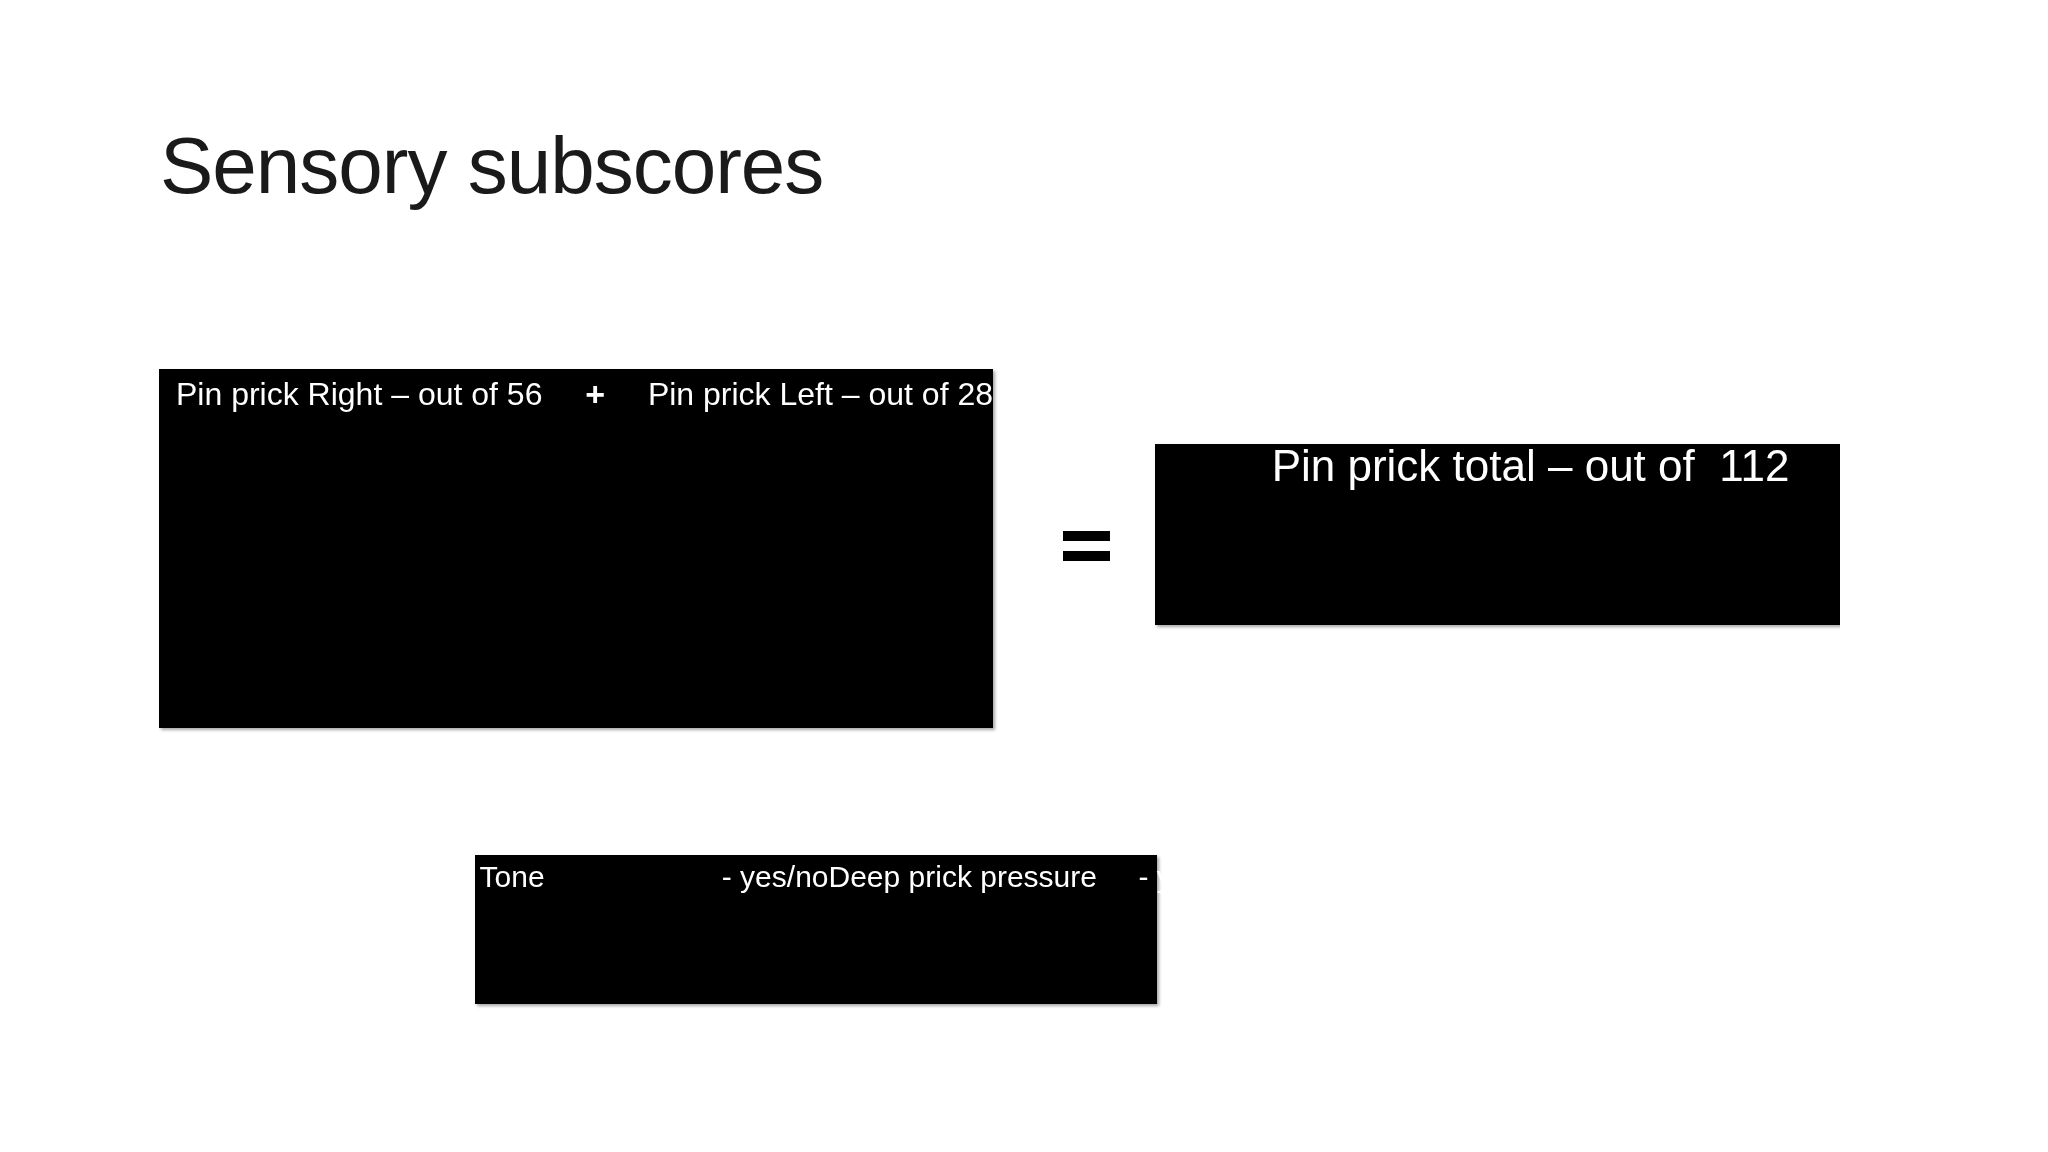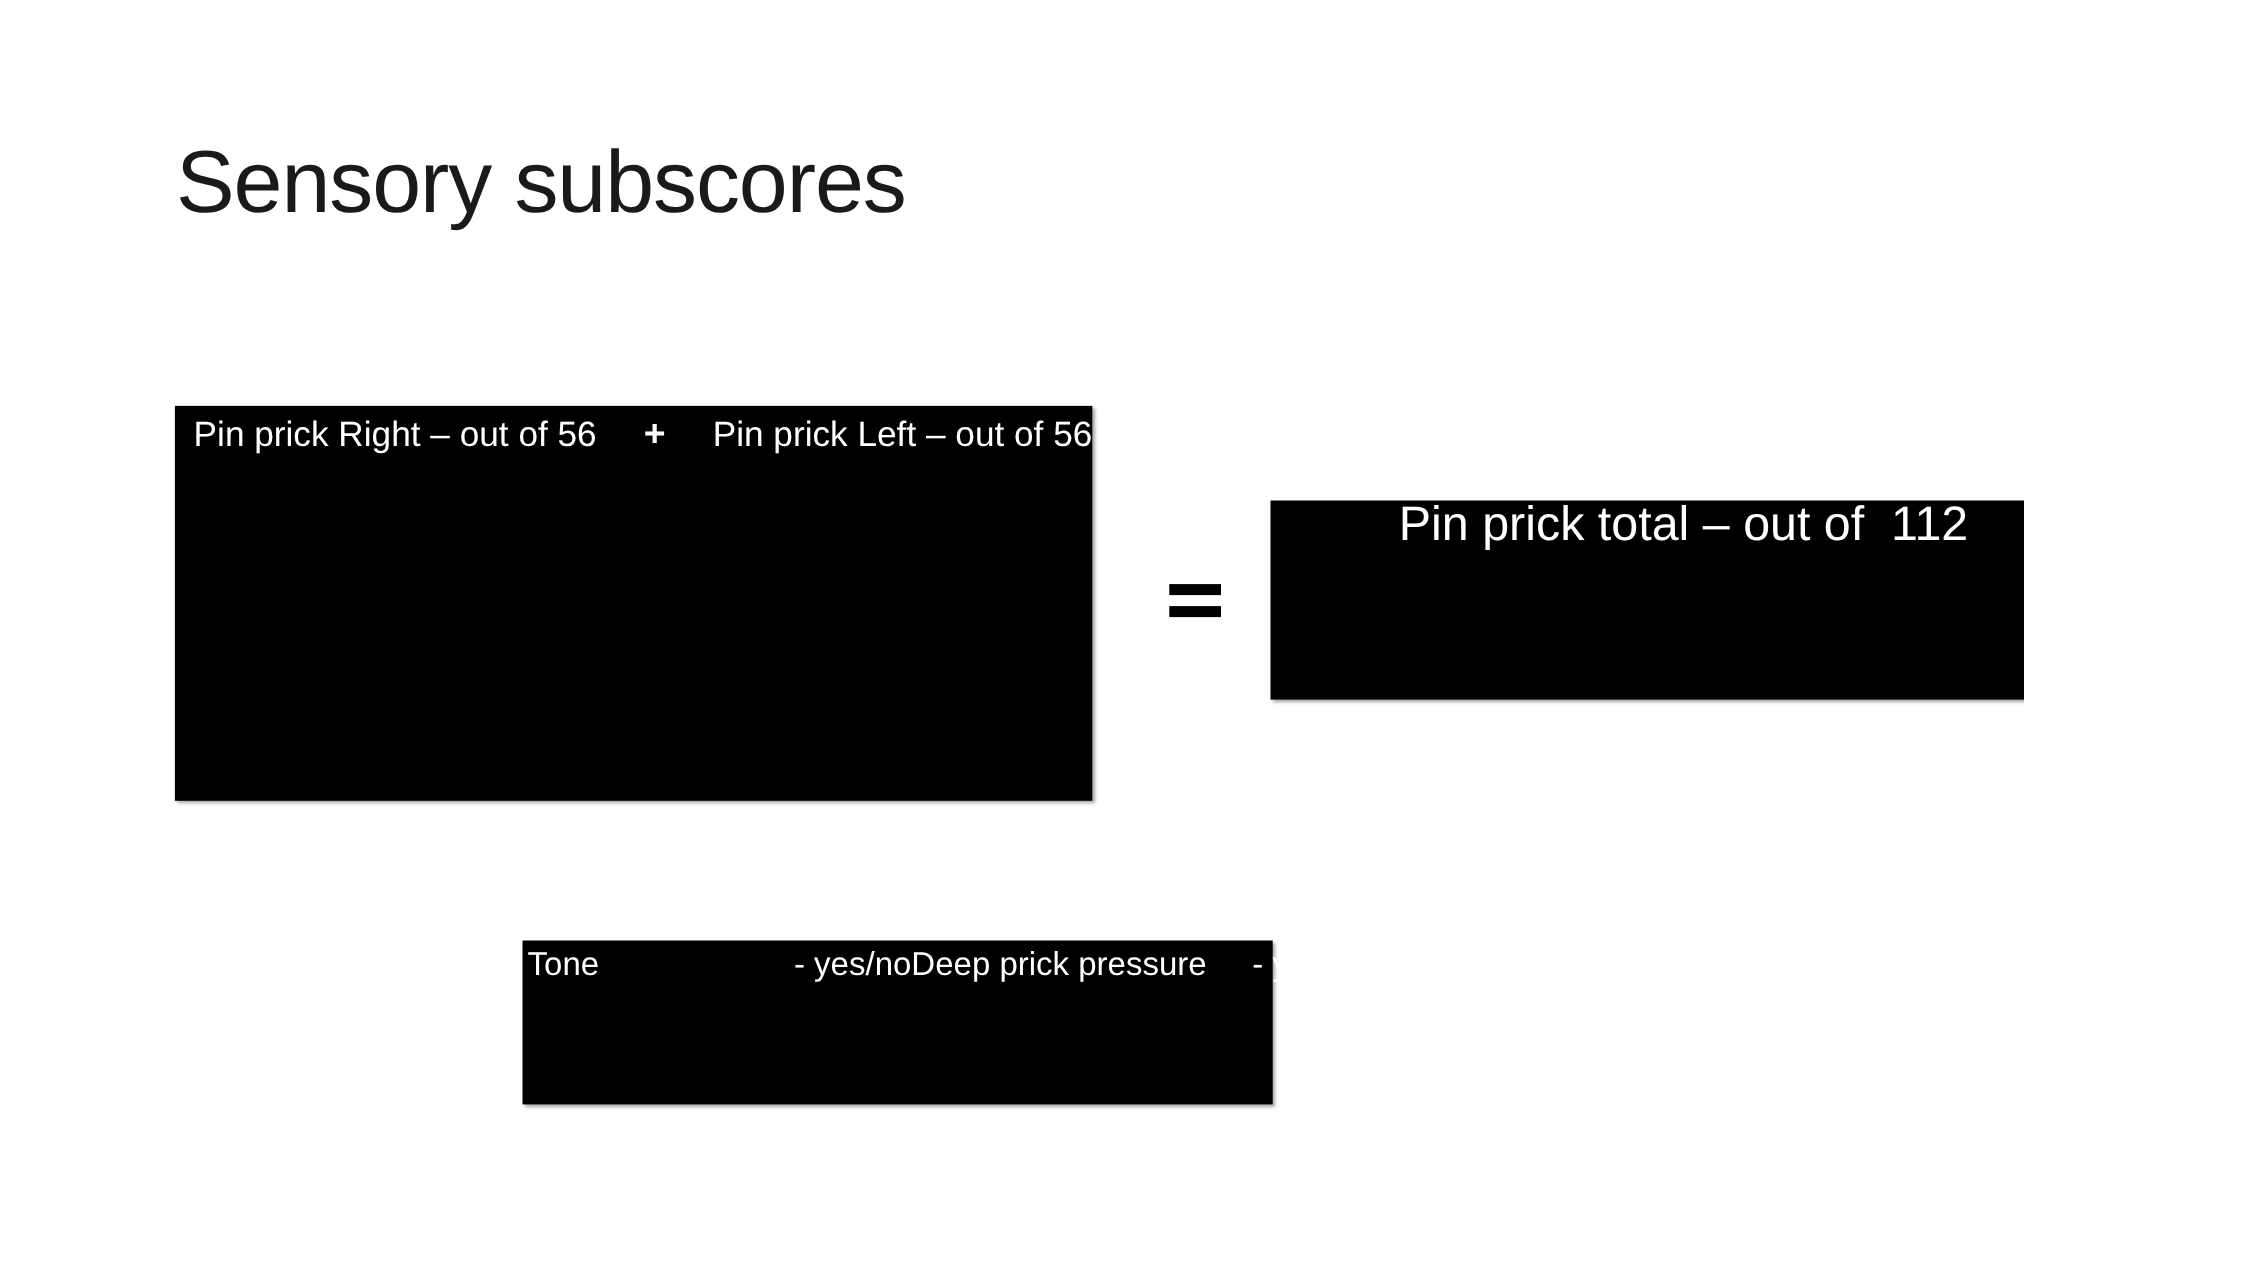--- a/index.html
+++ b/index.html
@@ -71,21 +71,21 @@
   }
   .sr-only {
     position: absolute;
     width: 1px; height: 1px;
     overflow: hidden;
     clip: rect(0 0 0 0);
     white-space: nowrap;
   }
   .box-right {
     left: 1155px;
-    top: 455px;
+    top: 444px;
     width: 719px;
     height: 181px;
     padding-left: 32px;
     font-size: 44px;
     line-height: 1;
   }
   .box-right .text-line {
     white-space: pre;
   }
   .box-bottom {
@@ -110,21 +110,21 @@
 </head>
 <body>
 
 <div class="slide">
 
   <div class="slide-title">Sensory subscores</div>
 
   <div class="black-box box-left">
     <div class="text-line">Pin prick Right – out of 56</div>
     <div class="text-line plus-line">+</div>
-    <div class="text-line">Pin prick Left – out of 56</div>
+    <div class="text-line">Pin prick Left – out of 28</div>
   </div>
 
   <div class="equals-wrap">
     <div class="equals-bar"></div>
     <div class="equals-bar"></div>
     <span class="sr-only">=</span>
   </div>
 
   <div class="black-box box-right">
     <div class="text-line">Pin prick total – out of  112</div>

